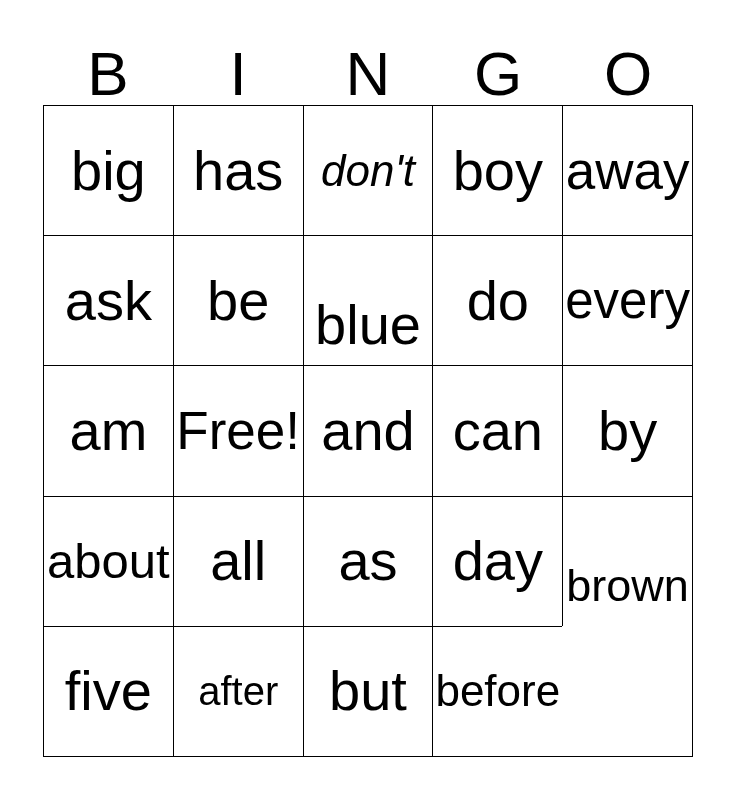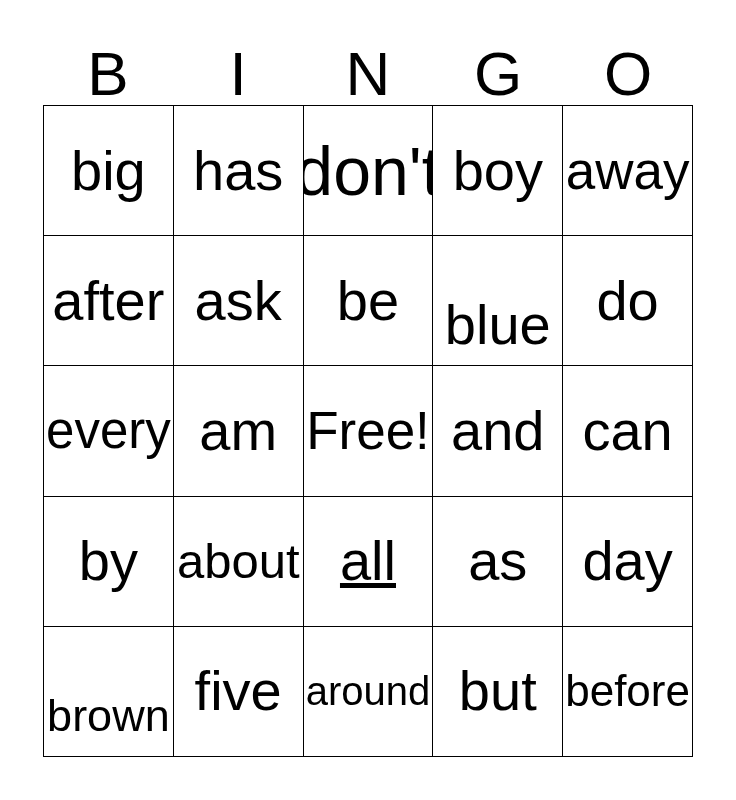--- a/index.html
+++ b/index.html
@@ -82,30 +82,27 @@
   </div>
 
   <div class="bingo-grid" id="bingo-grid">
       <div class="cell">
         <span class="cell-text" style="font-size: 56px;">big</span>
       </div>
       <div class="cell">
         <span class="cell-text" style="font-size: 56px;">has</span>
       </div>
       <div class="cell">
-        <span class="cell-text" style="font-size: 68px;">don't</span>
+        <span class="cell-text" style="font-size: 44px; font-style: italic;">don't</span>
       </div>
       <div class="cell">
         <span class="cell-text" style="font-size: 56px;">boy</span>
       </div>
       <div class="cell">
         <span class="cell-text" style="font-size: 53px;">away</span>
-      </div>
-      <div class="cell">
-        <span class="cell-text" style="font-size: 56px;">after</span>
       </div>
       <div class="cell">
         <span class="cell-text" style="font-size: 56px;">ask</span>
       </div>
       <div class="cell">
         <span class="cell-text" style="font-size: 56px; text-align: center;">be</span>
       </div>
       <div class="cell">
         <span class="cell-text" style="font-size: 56px; margin-top: 48px;">blue</span>
       </div>
@@ -127,36 +124,36 @@
       <div class="cell">
         <span class="cell-text" style="font-size: 56px;">can</span>
       </div>
       <div class="cell">
         <span class="cell-text" style="font-size: 56px;">by</span>
       </div>
       <div class="cell">
         <span class="cell-text" style="font-size: 49px;">about</span>
       </div>
       <div class="cell">
-        <span class="cell-text" style="font-size: 56px; text-decoration: underline;">all</span>
+        <span class="cell-text" style="font-size: 56px;">all</span>
       </div>
       <div class="cell">
         <span class="cell-text" style="font-size: 56px;">as</span>
       </div>
       <div class="cell">
         <span class="cell-text" style="font-size: 56px;">day</span>
       </div>
       <div class="cell">
         <span class="cell-text" style="font-size: 45px; margin-top: 48px;">brown</span>
       </div>
       <div class="cell">
         <span class="cell-text" style="font-size: 56px;">five</span>
       </div>
       <div class="cell">
-        <span class="cell-text" style="font-size: 40px;">around</span>
+        <span class="cell-text" style="font-size: 40px;">after</span>
       </div>
       <div class="cell">
         <span class="cell-text" style="font-size: 56px;">but</span>
       </div>
       <div class="cell">
         <span class="cell-text" style="font-size: 44px;">before</span>
       </div>
     </div>
 
 </div>

